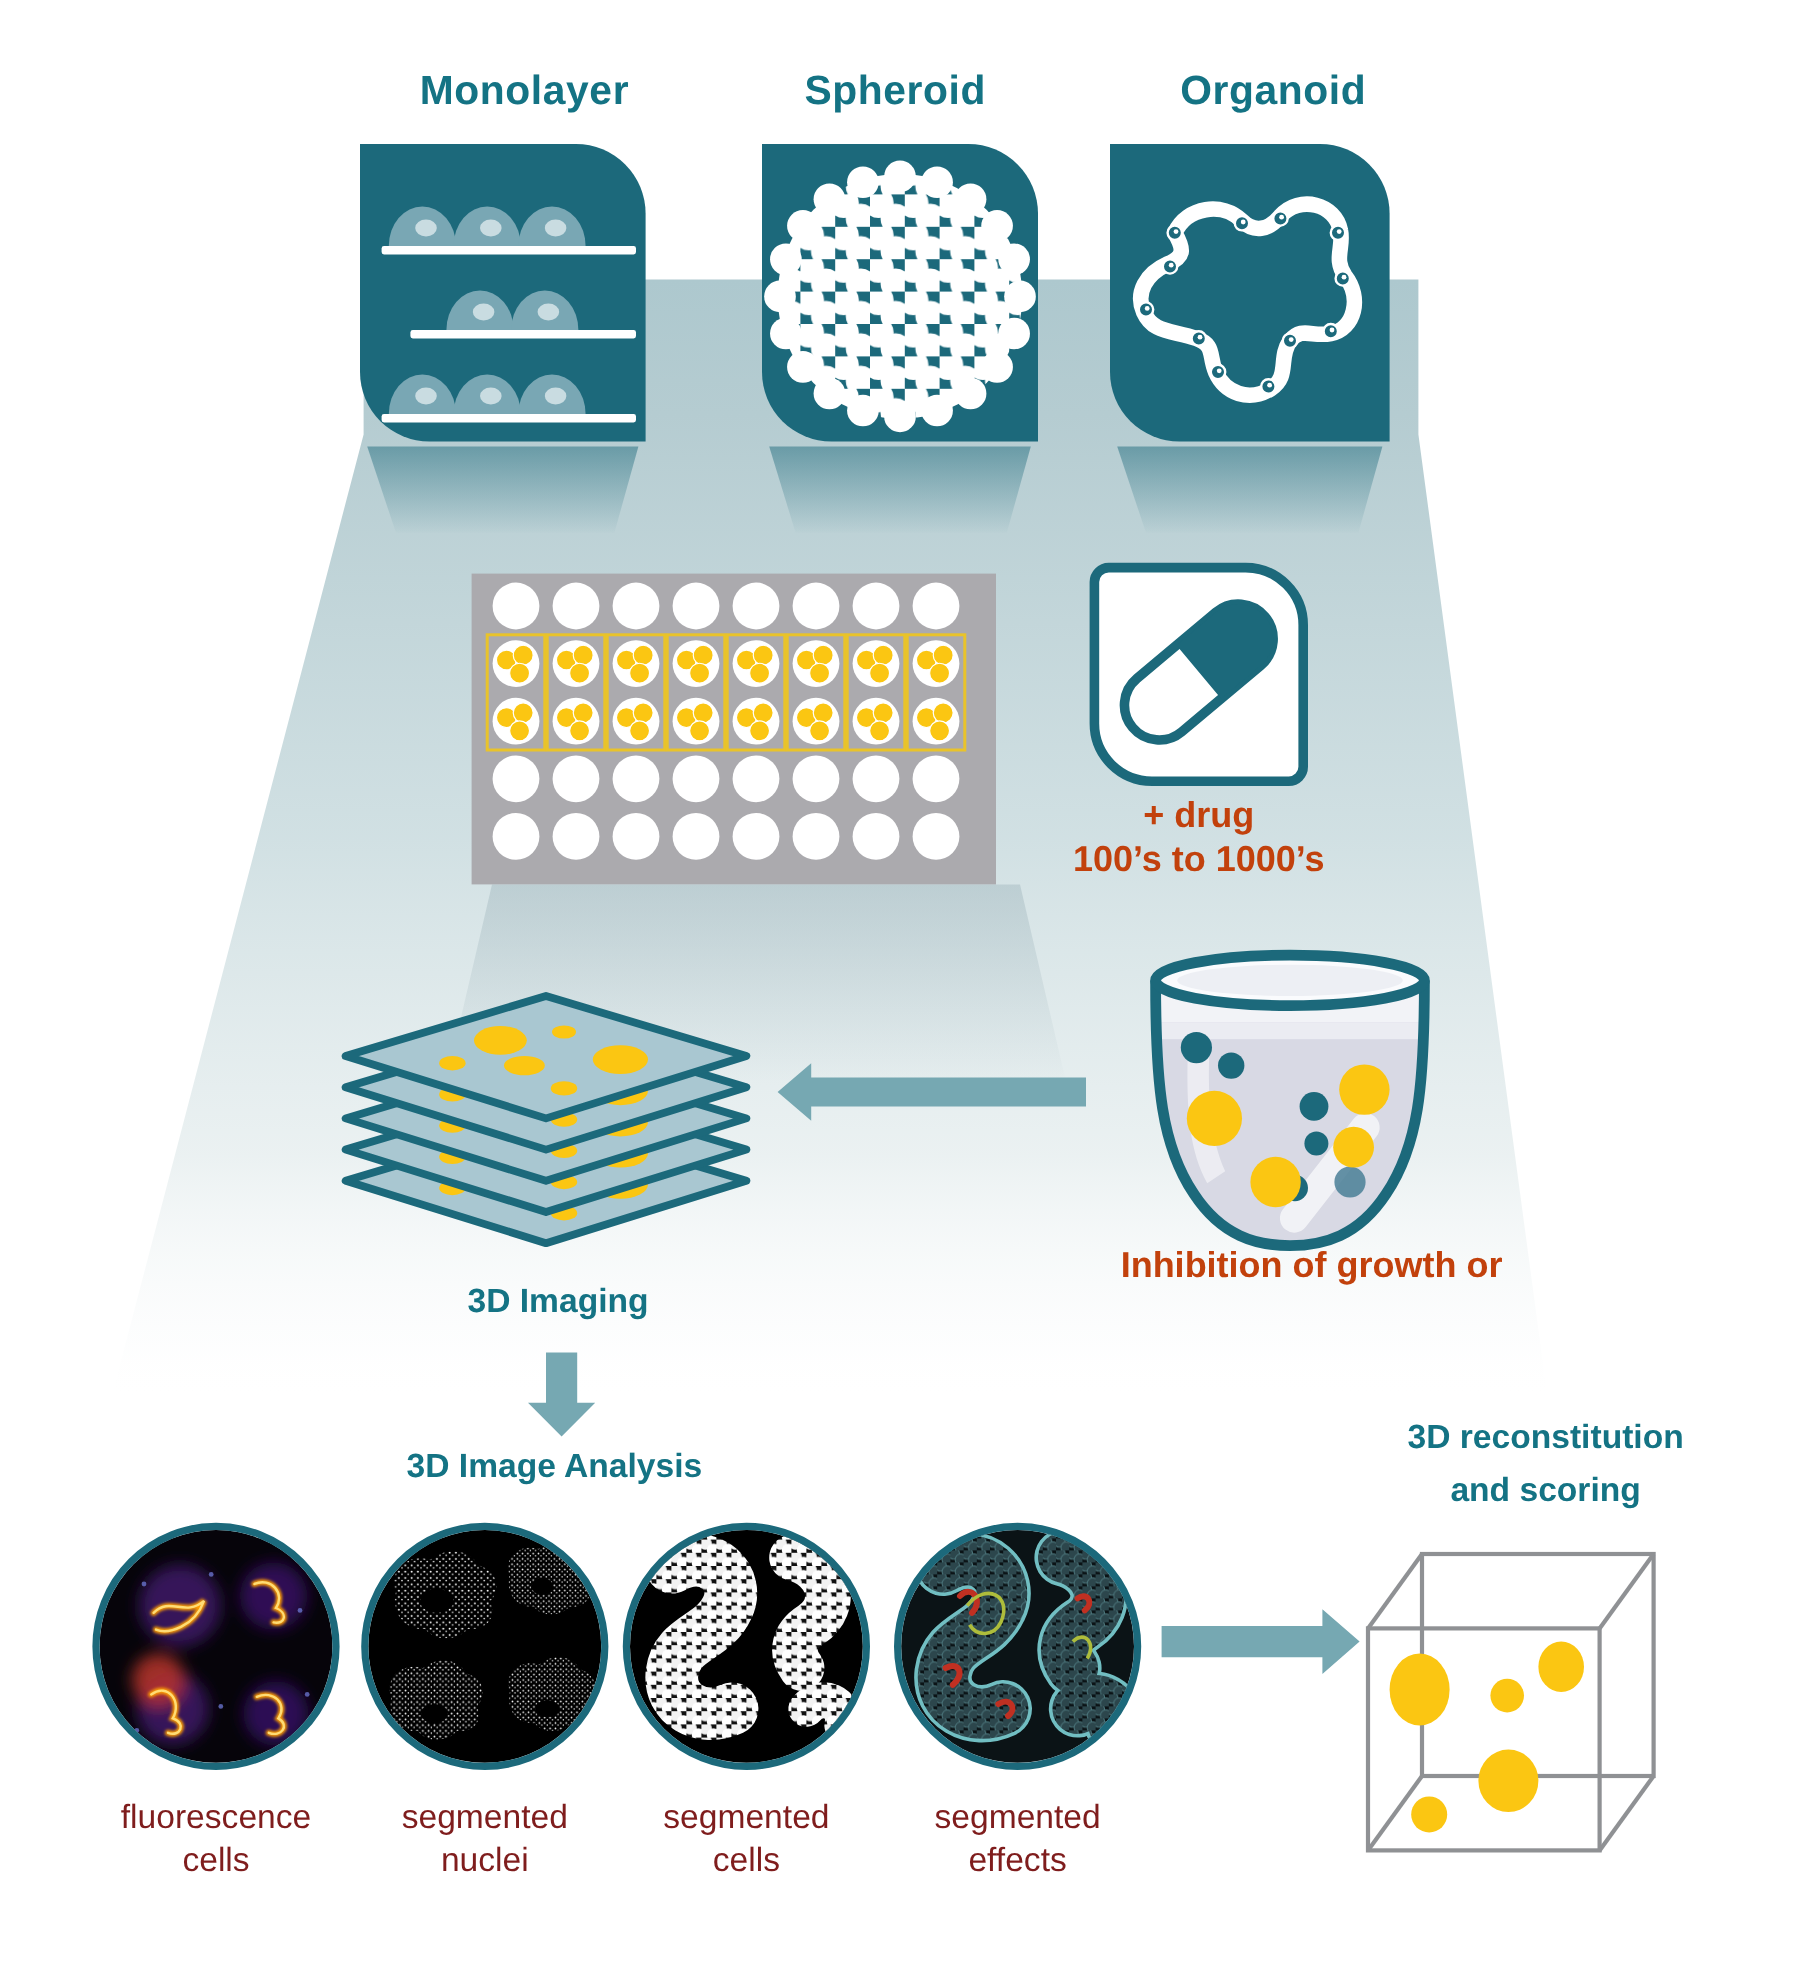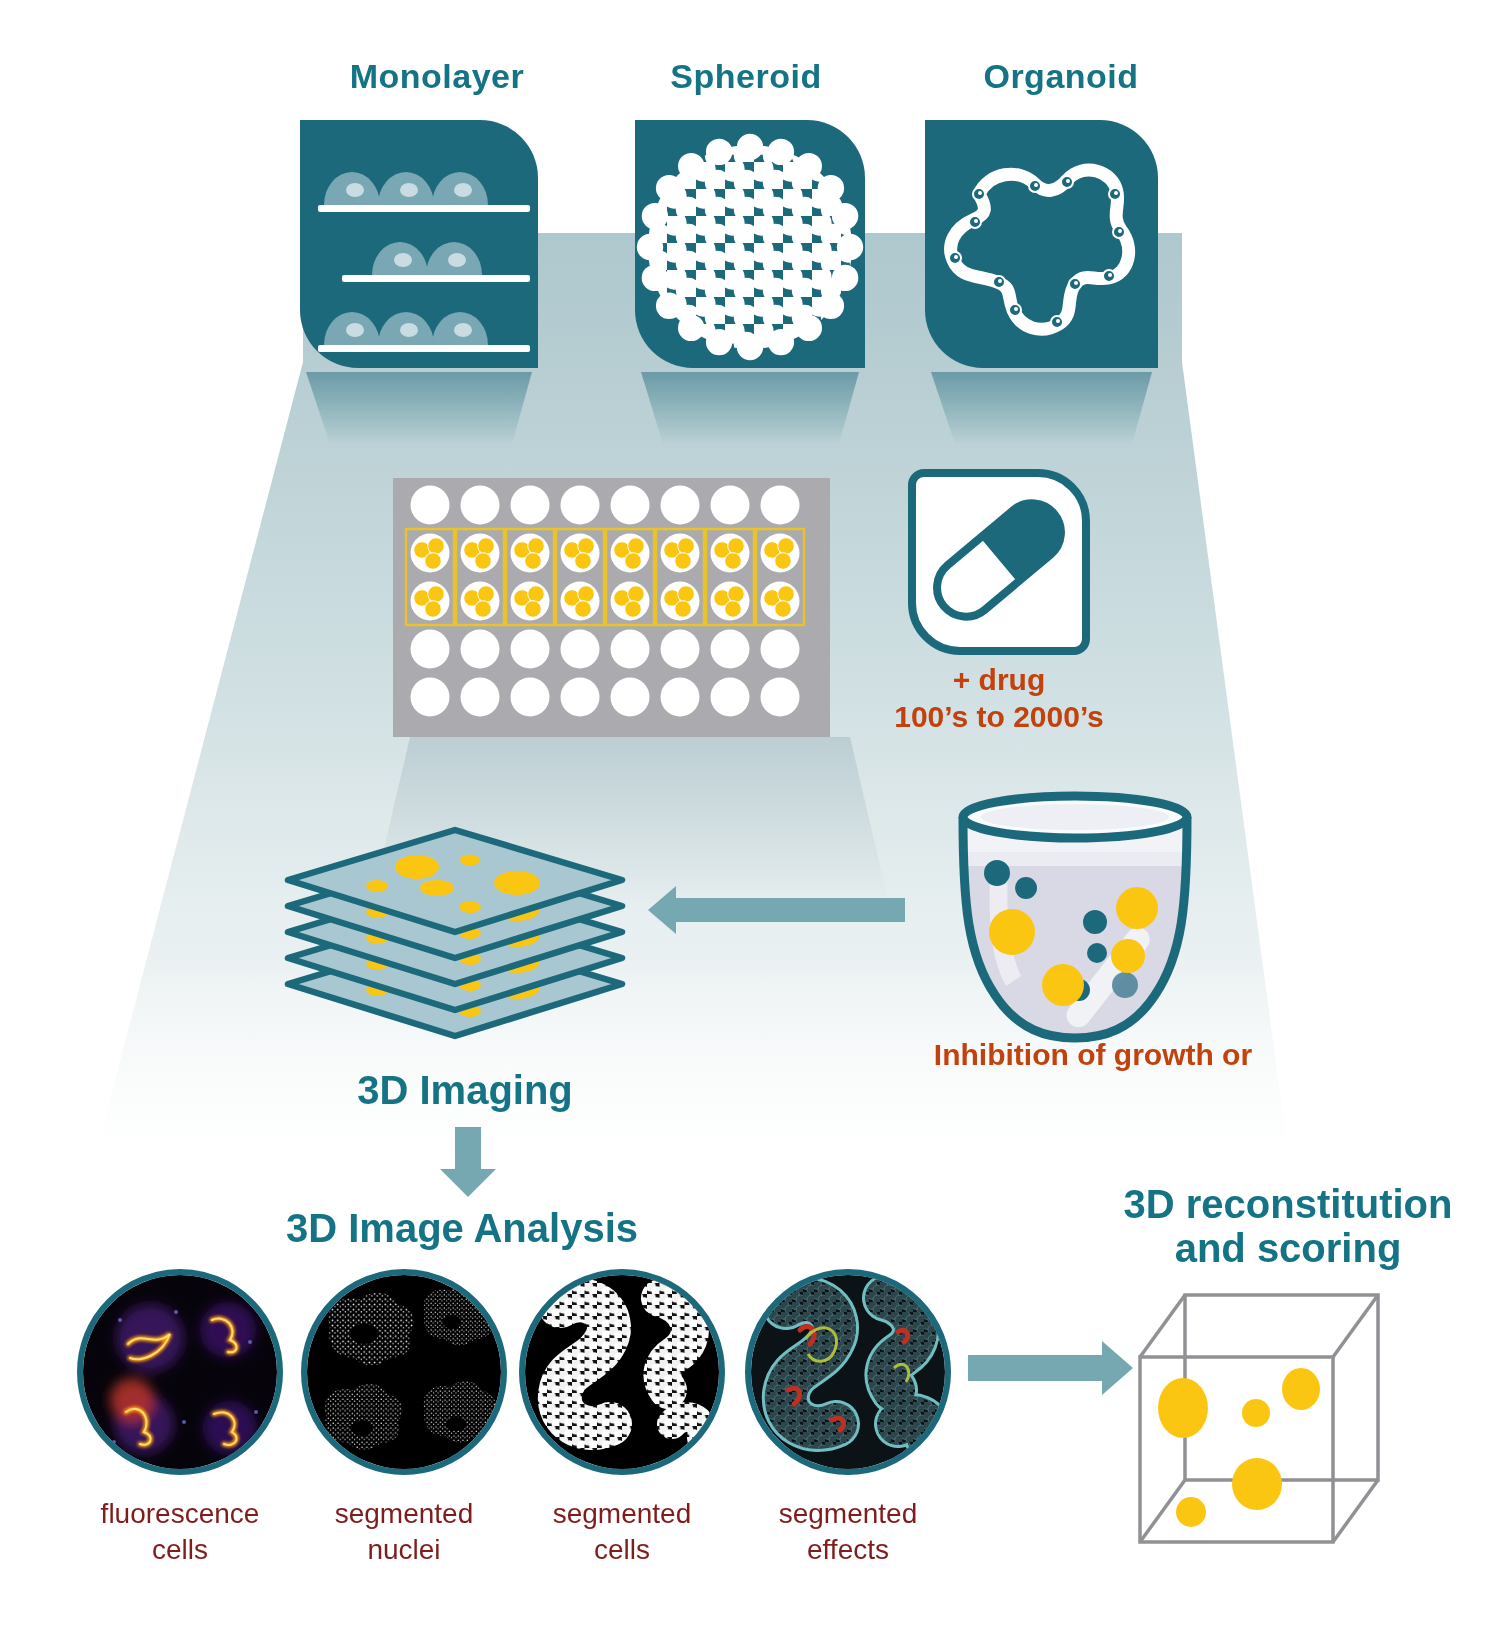--- a/index.html
+++ b/index.html
@@ -3,21 +3,21 @@
 <meta charset="utf-8">
 <style>
   html,body{margin:0;padding:0;background:#ffffff;}
   #stage{
     position:relative;width:1500px;height:1635px;overflow:hidden;background:#ffffff;
     font-family:"Liberation Sans", sans-serif;
   }
   #stage svg.canvas{position:absolute;left:0;top:0;}
   .abs{position:absolute;transform:translateX(-50%);white-space:nowrap;text-align:center;}
   .tile-label{color:#147384;font-weight:700;font-size:34px;letter-spacing:.5px;margin-left:13px;}
-  .h-teal{color:#147384;font-weight:700;font-size:40px;text-align:right;}
+  .h-teal{color:#147384;font-weight:700;font-size:28px;text-align:right;}
   .cap{color:#c2410c;font-weight:700;font-size:30px;}
   .circ-label{color:#7f1d1d;font-weight:400;font-size:28px;line-height:36px;}
 </style>
 </head>
 <body>
 
 <div id="stage">
 
 <svg class="canvas" width="1500" height="1635" viewBox="0 0 1500 1635">
   <defs>
@@ -493,21 +493,21 @@
     </g>
     <circle cx="848" cy="1372" r="100" fill="none" stroke="#1C697B" stroke-width="6"></circle>
   </g>
 </svg>
 
 <div class="abs tile-label" style="left:424px;top:57px">Monolayer</div>
 <div class="abs tile-label" style="left:733px;top:57px">Spheroid</div>
 <div class="abs tile-label" style="left:1048px;top:57px">Organoid</div>
 
 <div class="abs cap" style="left:999px;top:663px">+ drug</div>
-<div class="abs cap" style="left:999px;top:700px">100’s to 2000’s</div>
+<div class="abs cap" style="left:999px;top:700px">100’s to 1000’s</div>
 
 <div class="abs cap" style="left:1093px;top:1038px">Inhibition of growth or</div>
 
 <div class="abs h-teal" style="left:465px;top:1068px">3D Imaging</div>
 <div class="abs h-teal" style="left:462px;top:1206px">3D Image Analysis</div>
 
 <div class="abs h-teal" style="left:1288px;top:1182px">3D reconstitution</div>
 <div class="abs h-teal" style="left:1288px;top:1226px">and scoring</div>
 
 <div class="abs circ-label" style="left:180px;top:1496px">

